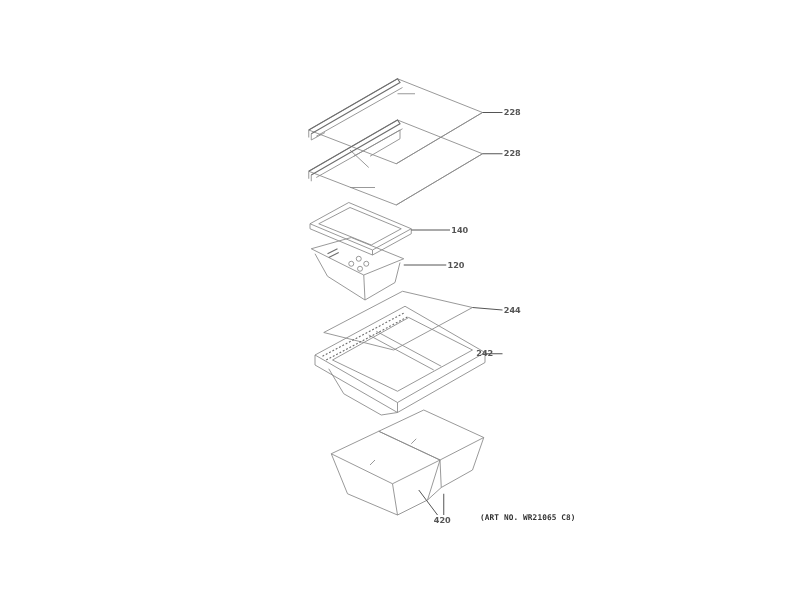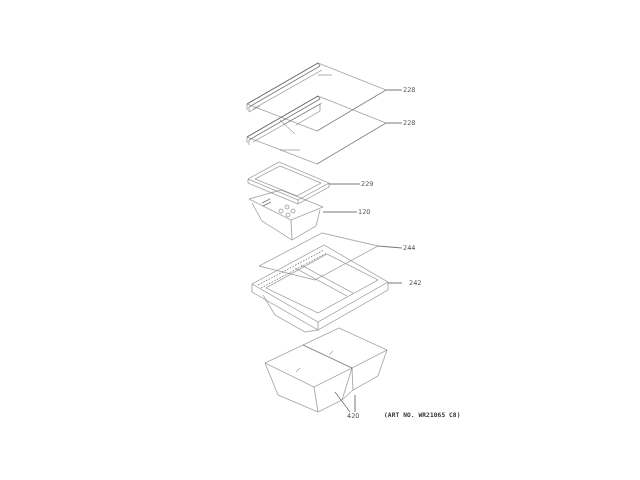--- a/index.html
+++ b/index.html
@@ -1,21 +1,21 @@
 <!DOCTYPE html>
 <html><head>
   <meta charset="utf-8">
   <style>
     html, body { margin: 0; padding: 0; background: #ffffff; }
     body { width: 640px; height: 480px; position: relative; overflow: hidden; font-family: "DejaVu Sans", sans-serif; }
     #diagram { position: absolute; left: 0; top: 0; width: 640px; height: 480px; }
     .part { fill: none; stroke: #8a8a8a; stroke-width: 0.7; stroke-linejoin: round; }
     .part-dark { fill: none; stroke: #6e6e6e; stroke-width: 0.9; }
     .leader { stroke: #555555; stroke-width: 0.8; fill: none; }
-    .callout { position: absolute; font-size: 6.5px; color: #555555; font-family: "DejaVu Sans", sans-serif; line-height: 1; }
+    .callout { position: absolute; font-size: 6.5px; color: #555555; font-family: "DejaVu Sans", sans-serif; line-height: 1; font-weight: bold; }
     .artno { position: absolute; left: 384px; top: 411px; font-size: 6.2px; font-weight: bold; color: #333333; font-family: "DejaVu Sans Mono", monospace; letter-spacing: 0.1px; white-space: nowrap; }
   </style>
 </head>
 <body>
 
 <svg id="diagram" viewBox="0 0 640 480" xmlns="http://www.w3.org/2000/svg">
 
   <g>
     <polygon class="part" points="247,104 318,63 386,90 317,131"></polygon>
     <polyline class="part-dark" points="247,104 318,63 320,66 249,107"></polyline>
@@ -90,18 +90,18 @@
   <line class="leader" x1="329" y1="184" x2="360" y2="184"></line>
   <line class="leader" x1="323" y1="212" x2="357" y2="212"></line>
   <polyline class="leader" points="378,246 402,248"></polyline>
   <line class="leader" x1="388" y1="283" x2="402" y2="283"></line>
   <line class="leader" x1="335" y1="392" x2="350" y2="412"></line>
   <line class="leader" x1="355" y1="395" x2="355" y2="412"></line>
 </svg>
 
 <span class="callout" style="left:403px;top:87px;">228</span>
 <span class="callout" style="left:403px;top:120px;">228</span>
-<span class="callout" style="left:361px;top:181px;">229</span>
+<span class="callout" style="left:361px;top:181px;">140</span>
 <span class="callout" style="left:358px;top:209px;">120</span>
 <span class="callout" style="left:403px;top:245px;">244</span>
-<span class="callout" style="left:409px;top:280px;">242</span>
+<span class="callout" style="left:381px;top:280px;">242</span>
 <span class="callout" style="left:347px;top:413px;">420</span>
 <span class="artno">(ART NO. WR21065 C8)</span>
 
 </body></html>

